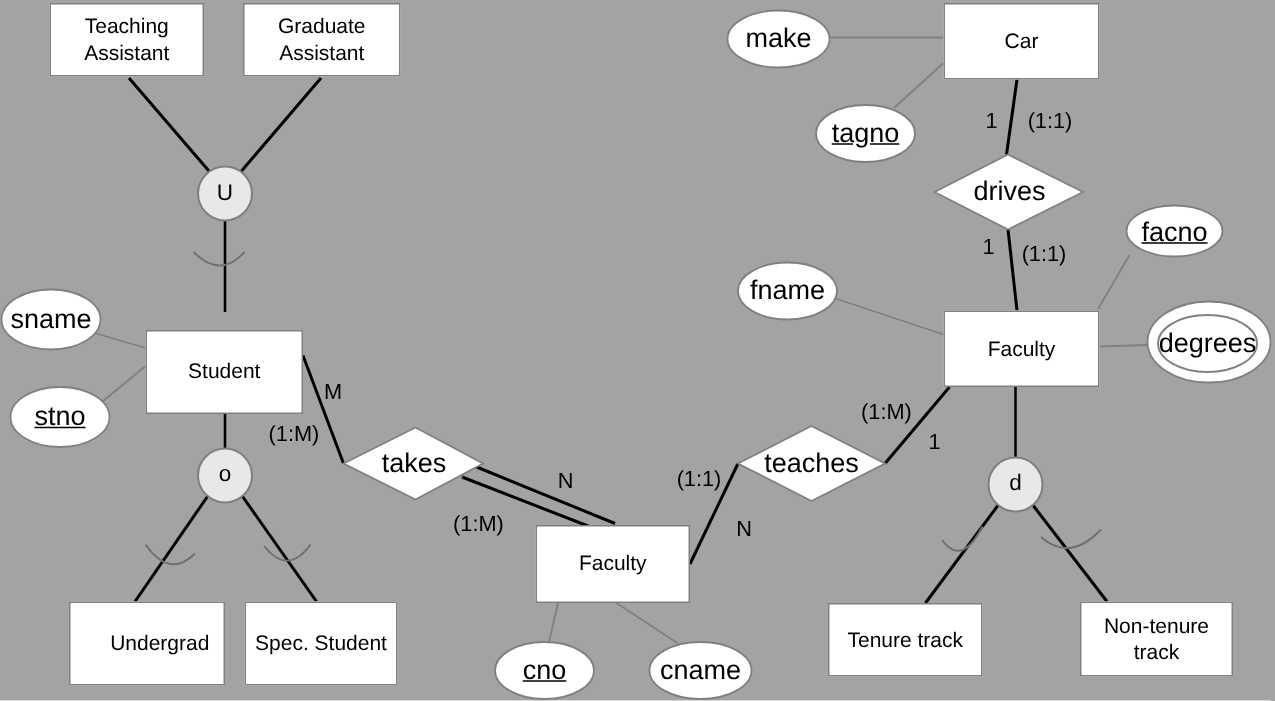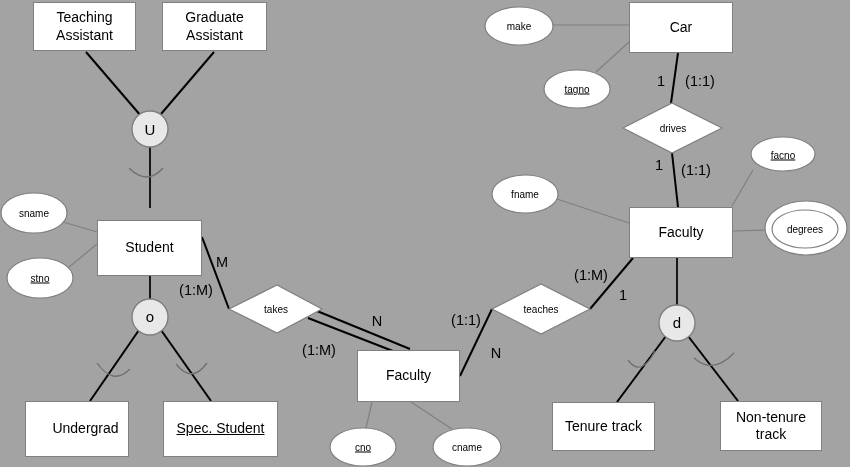--- a/index.html
+++ b/index.html
@@ -8,21 +8,21 @@
     font-family:"Liberation Sans", sans-serif; color:#000; overflow:hidden;
   }
   .stage svg { position:absolute; left:0; top:0; }
   .entity {
     position:absolute; background:#ffffff; border:1px solid #808080;
     display:flex; align-items:center; justify-content:center;
     text-align:center; font-size:14px; line-height:1.25; box-sizing:border-box;
   }
   .lbl {
     position:absolute; transform:translate(-50%,-50%);
-    white-space:nowrap; font-size:10px;
+    white-space:nowrap; font-size:18px;
   }
   .lbl.underline { text-decoration:underline; }
   .lbl.circle-letter { font-size:15px; }
   .lbl.card { font-size:14.5px; }
 </style>
 </head>
 <body>
 
 <div class="stage">
 
@@ -104,24 +104,24 @@
     </div>
   <div class="entity" style="left:97px;  top:220px; width:105px; height:56px;">
       <span>Student</span>
     </div>
   <div class="entity" style="left:629px; top:207px; width:104px; height:51px;">
       <span>Faculty</span>
     </div>
   <div class="entity" style="left:357px; top:350px; width:103px; height:52px;">
       <span>Faculty</span>
     </div>
-  <div class="entity" style="left:25px;  top:401px; width:104px; height:56px;padding-left:17px;">
+  <div class="entity" style="left:46px;  top:401px; width:104px; height:56px;padding-left:17px;">
       <span>Undergrad</span>
     </div>
-  <div class="entity" style="left:163px; top:401px; width:115px; height:56px;text-decoration:underline;">
+  <div class="entity" style="left:163px; top:401px; width:102px; height:56px;">
       <span>Spec. Student</span>
     </div>
   <div class="entity" style="left:720px; top:401px; width:102px; height:50px;">
       <span>Non-tenure track</span>
     </div>
   <div class="entity" style="left:552px; top:402px; width:103px; height:49px;">
       <span>Tenure track</span>
     </div>
 
   <div class="lbl" style="left:276px; top:309px;">takes</div>

